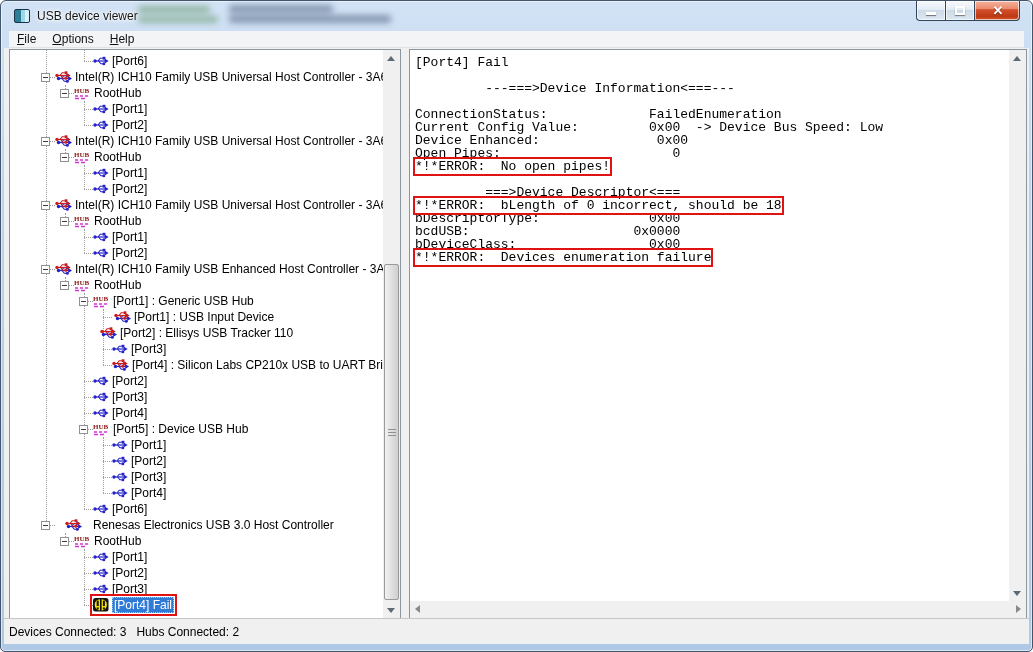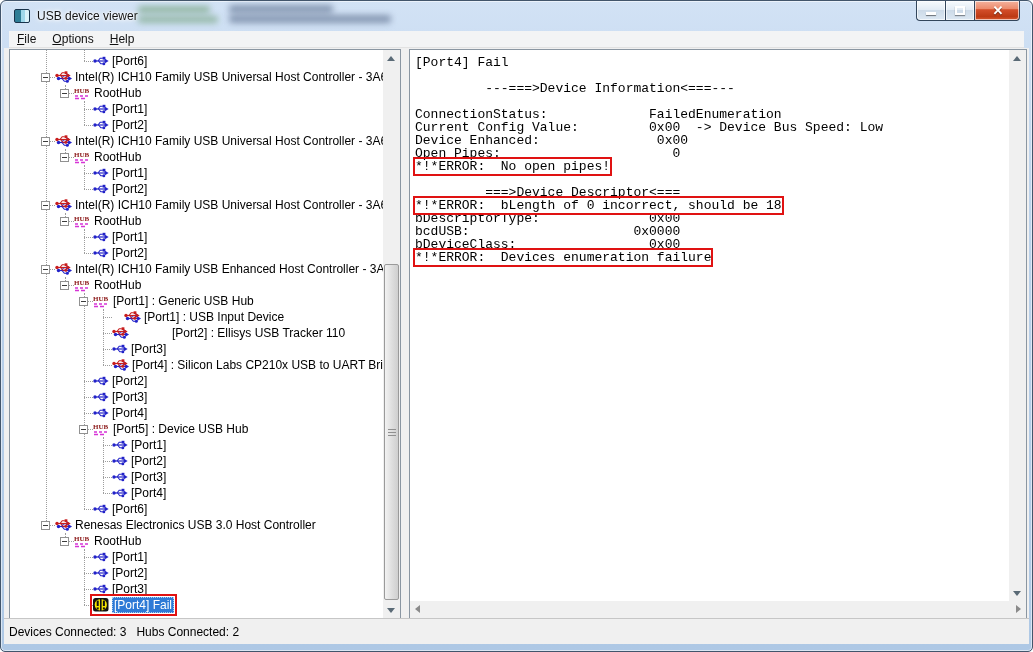--- a/index.html
+++ b/index.html
@@ -400,21 +400,21 @@
               <span class="t-icon"><svg width="17" height="13" viewBox="0 0 17 13">
                   <text x="0" y="6" font-size="7" font-weight="bold" font-family="Liberation Serif,serif" fill="#8a1515">HUB</text>
                   <path d="M1 9 h3 M6 9 h3 M11 9 h3" stroke="#d633d6" stroke-width="1.6" fill="none"></path>
                   <path d="M1 11.5 h4 M7 11.5 h4" stroke="#d633d6" stroke-width="1.6" fill="none"></path>
                 </svg></span>
               <span class="t-label">[Port1] : Generic USB Hub</span>
             </span>
           </div>
           <div class="tree-row" style="top: 259px;">
             <div class="t-conn" style="top: 8px; left: 92.5px; width: 9.5px;"></div>
-            <span class="t-item" style="left: 114px;">
+            <span class="t-item" style="left: 104px;">
               <span class="t-icon"><svg width="17" height="14" viewBox="0 0 17 14">
                   <g transform="translate(1.5,2.5)">
                     <circle cx="2" cy="6" r="1.7" fill="#2222c8"></circle>
                     <path d="M2 6 H12.6" stroke="#2222c8" stroke-width="1.2" fill="none"></path>
                     <path d="M11.6 3.6 L15.6 6 L11.6 8.4 z" fill="#2222c8"></path>
                     <path d="M5 6 L7.2 3.2 H9.8" stroke="#2222c8" stroke-width="1.1" fill="none"></path>
                     <rect x="9.6" y="1.8" width="2.8" height="2.8" fill="#2222c8"></rect>
                     <path d="M5.6 6 L7.8 8.8 H9.6" stroke="#2222c8" stroke-width="1.1" fill="none"></path>
                     <circle cx="10.8" cy="8.8" r="1.5" fill="#2222c8"></circle>
                   </g>
@@ -426,21 +426,21 @@
                     <rect x="9.6" y="1.8" width="2.8" height="2.8" fill="#c81e1e"></rect>
                     <path d="M5.6 6 L7.8 8.8 H9.6" stroke="#c81e1e" stroke-width="1.1" fill="none"></path>
                     <circle cx="10.8" cy="8.8" r="1.5" fill="#c81e1e"></circle>
                   </g>
                 </svg></span>
               <span class="t-label">[Port1] : USB Input Device</span>
             </span>
           </div>
           <div class="tree-row" style="top: 275px;">
             <div class="t-conn" style="top: 8px; left: 92.5px; width: 9.5px;"></div>
-            <span class="t-item" style="left: 102px; gap: 40px;">
+            <span class="t-item" style="left: 90px;">
               <span class="t-icon"><svg width="17" height="14" viewBox="0 0 17 14">
                   <g transform="translate(1.5,2.5)">
                     <circle cx="2" cy="6" r="1.7" fill="#2222c8"></circle>
                     <path d="M2 6 H12.6" stroke="#2222c8" stroke-width="1.2" fill="none"></path>
                     <path d="M11.6 3.6 L15.6 6 L11.6 8.4 z" fill="#2222c8"></path>
                     <path d="M5 6 L7.2 3.2 H9.8" stroke="#2222c8" stroke-width="1.1" fill="none"></path>
                     <rect x="9.6" y="1.8" width="2.8" height="2.8" fill="#2222c8"></rect>
                     <path d="M5.6 6 L7.8 8.8 H9.6" stroke="#2222c8" stroke-width="1.1" fill="none"></path>
                     <circle cx="10.8" cy="8.8" r="1.5" fill="#2222c8"></circle>
                   </g>
@@ -626,21 +626,21 @@
                   <rect x="9.6" y="1.8" width="2.8" height="2.8" fill="#2222c8"></rect>
                   <path d="M5.6 6 L7.8 8.8 H9.6" stroke="#2222c8" stroke-width="1.1" fill="none"></path>
                   <circle cx="10.8" cy="8.8" r="1.5" fill="#2222c8"></circle>
                 </svg></span>
               <span class="t-label">[Port6]</span>
             </span>
           </div>
           <div class="tree-row" style="top: 467px;">
             <div class="t-conn" style="top: 8px; left: 40px; width: 5px;"></div>
             <div class="expander" style="left: 31px; top: 3.5px;"></div>
-            <span class="t-item" style="left: 45px;">
+            <span class="t-item" style="left: 55px; gap: 8px;">
               <span class="t-icon"><svg width="17" height="14" viewBox="0 0 17 14">
                   <g transform="translate(1.5,2.5)">
                     <circle cx="2" cy="6" r="1.7" fill="#2222c8"></circle>
                     <path d="M2 6 H12.6" stroke="#2222c8" stroke-width="1.2" fill="none"></path>
                     <path d="M11.6 3.6 L15.6 6 L11.6 8.4 z" fill="#2222c8"></path>
                     <path d="M5 6 L7.2 3.2 H9.8" stroke="#2222c8" stroke-width="1.1" fill="none"></path>
                     <rect x="9.6" y="1.8" width="2.8" height="2.8" fill="#2222c8"></rect>
                     <path d="M5.6 6 L7.8 8.8 H9.6" stroke="#2222c8" stroke-width="1.1" fill="none"></path>
                     <circle cx="10.8" cy="8.8" r="1.5" fill="#2222c8"></circle>
                   </g>

